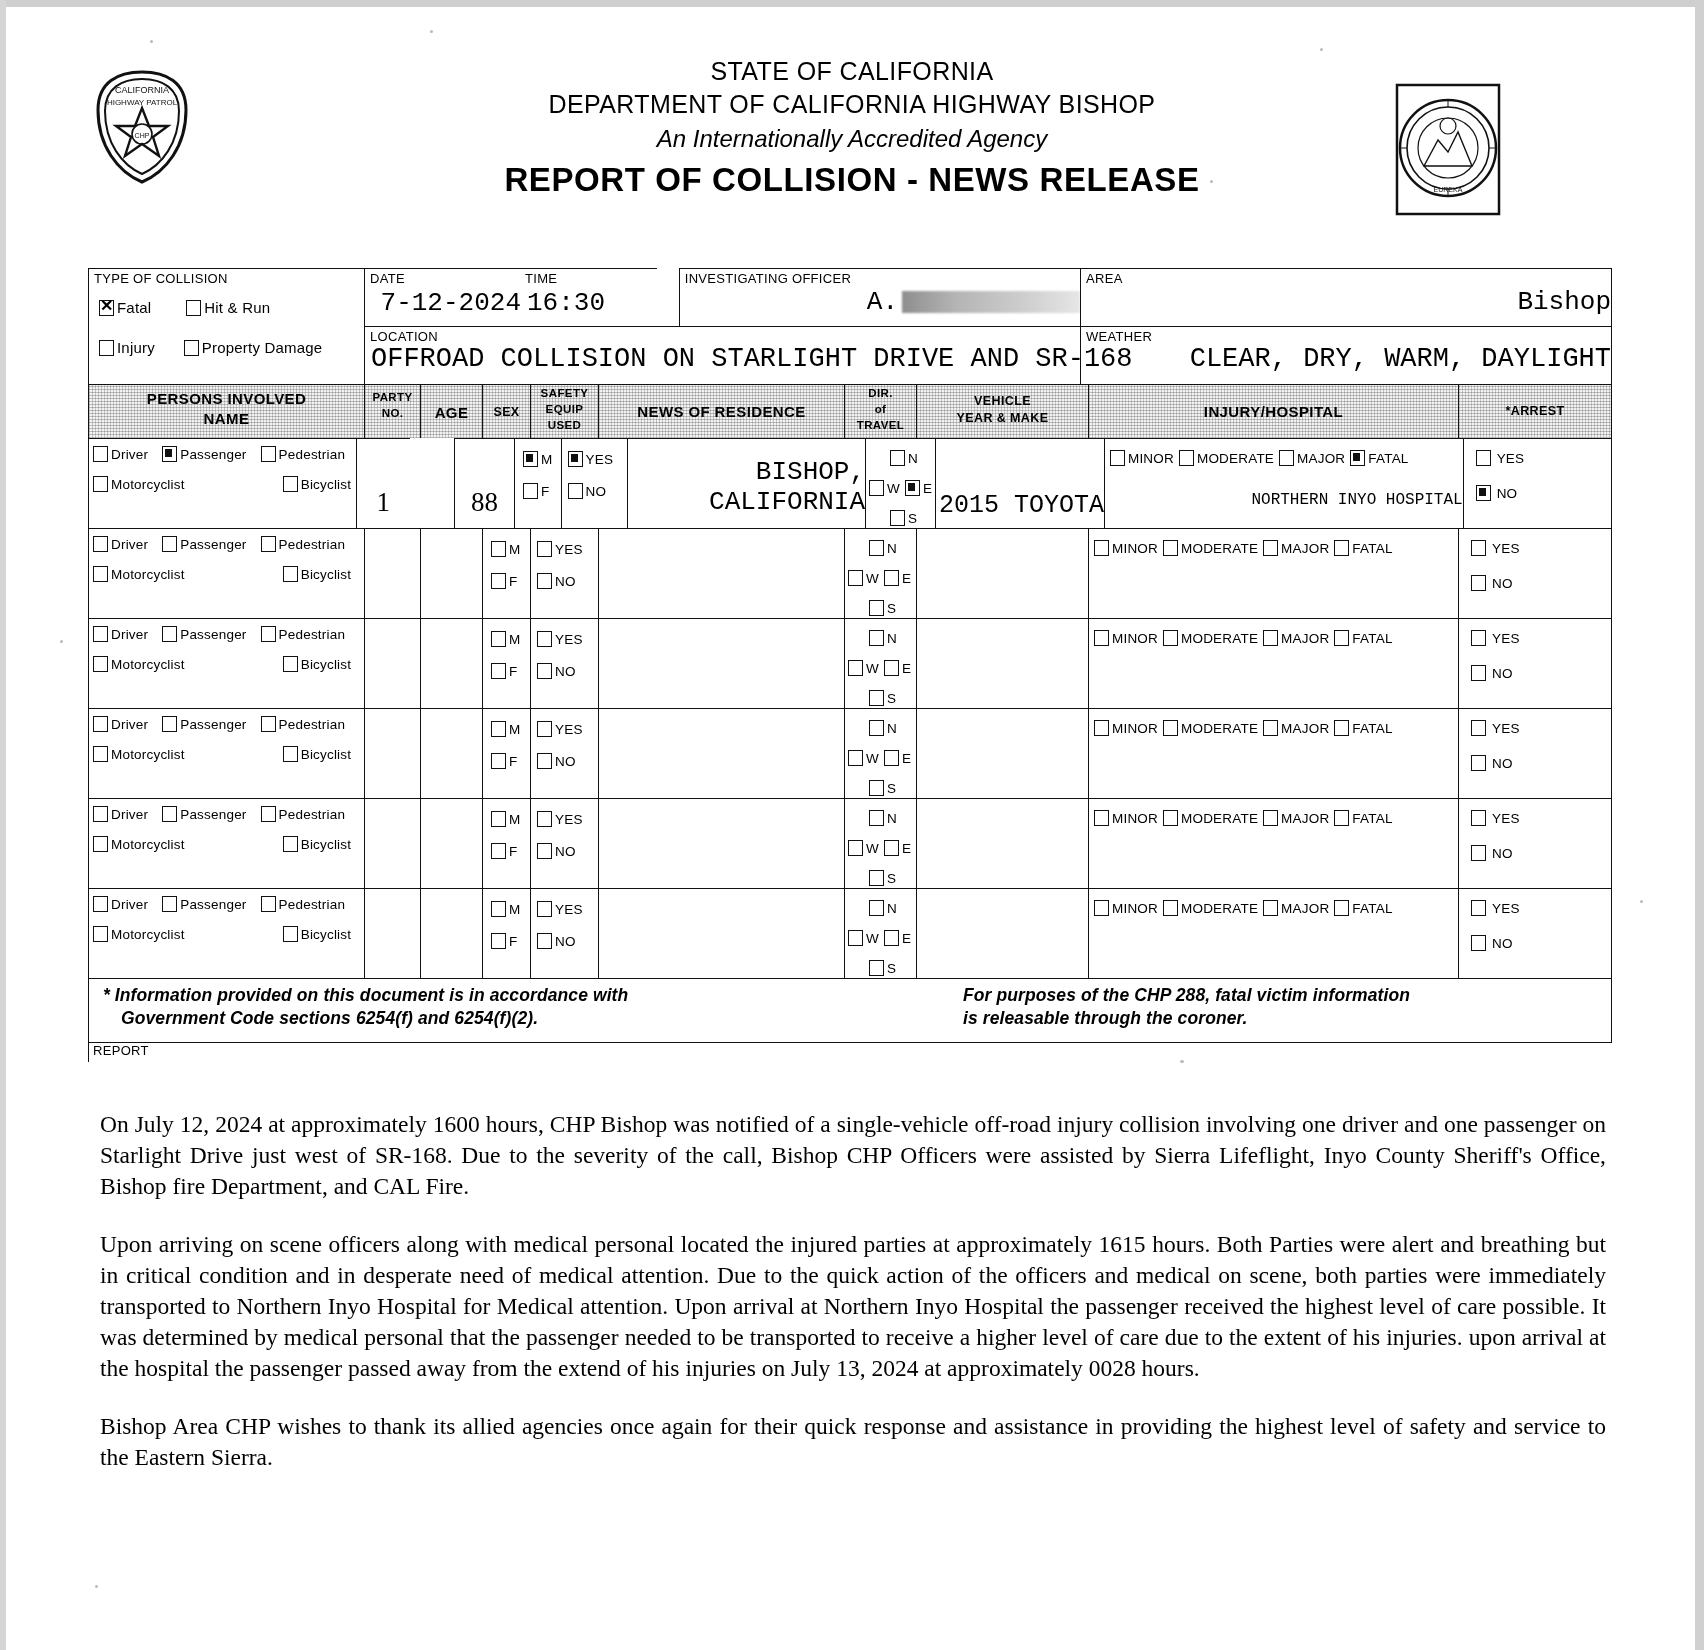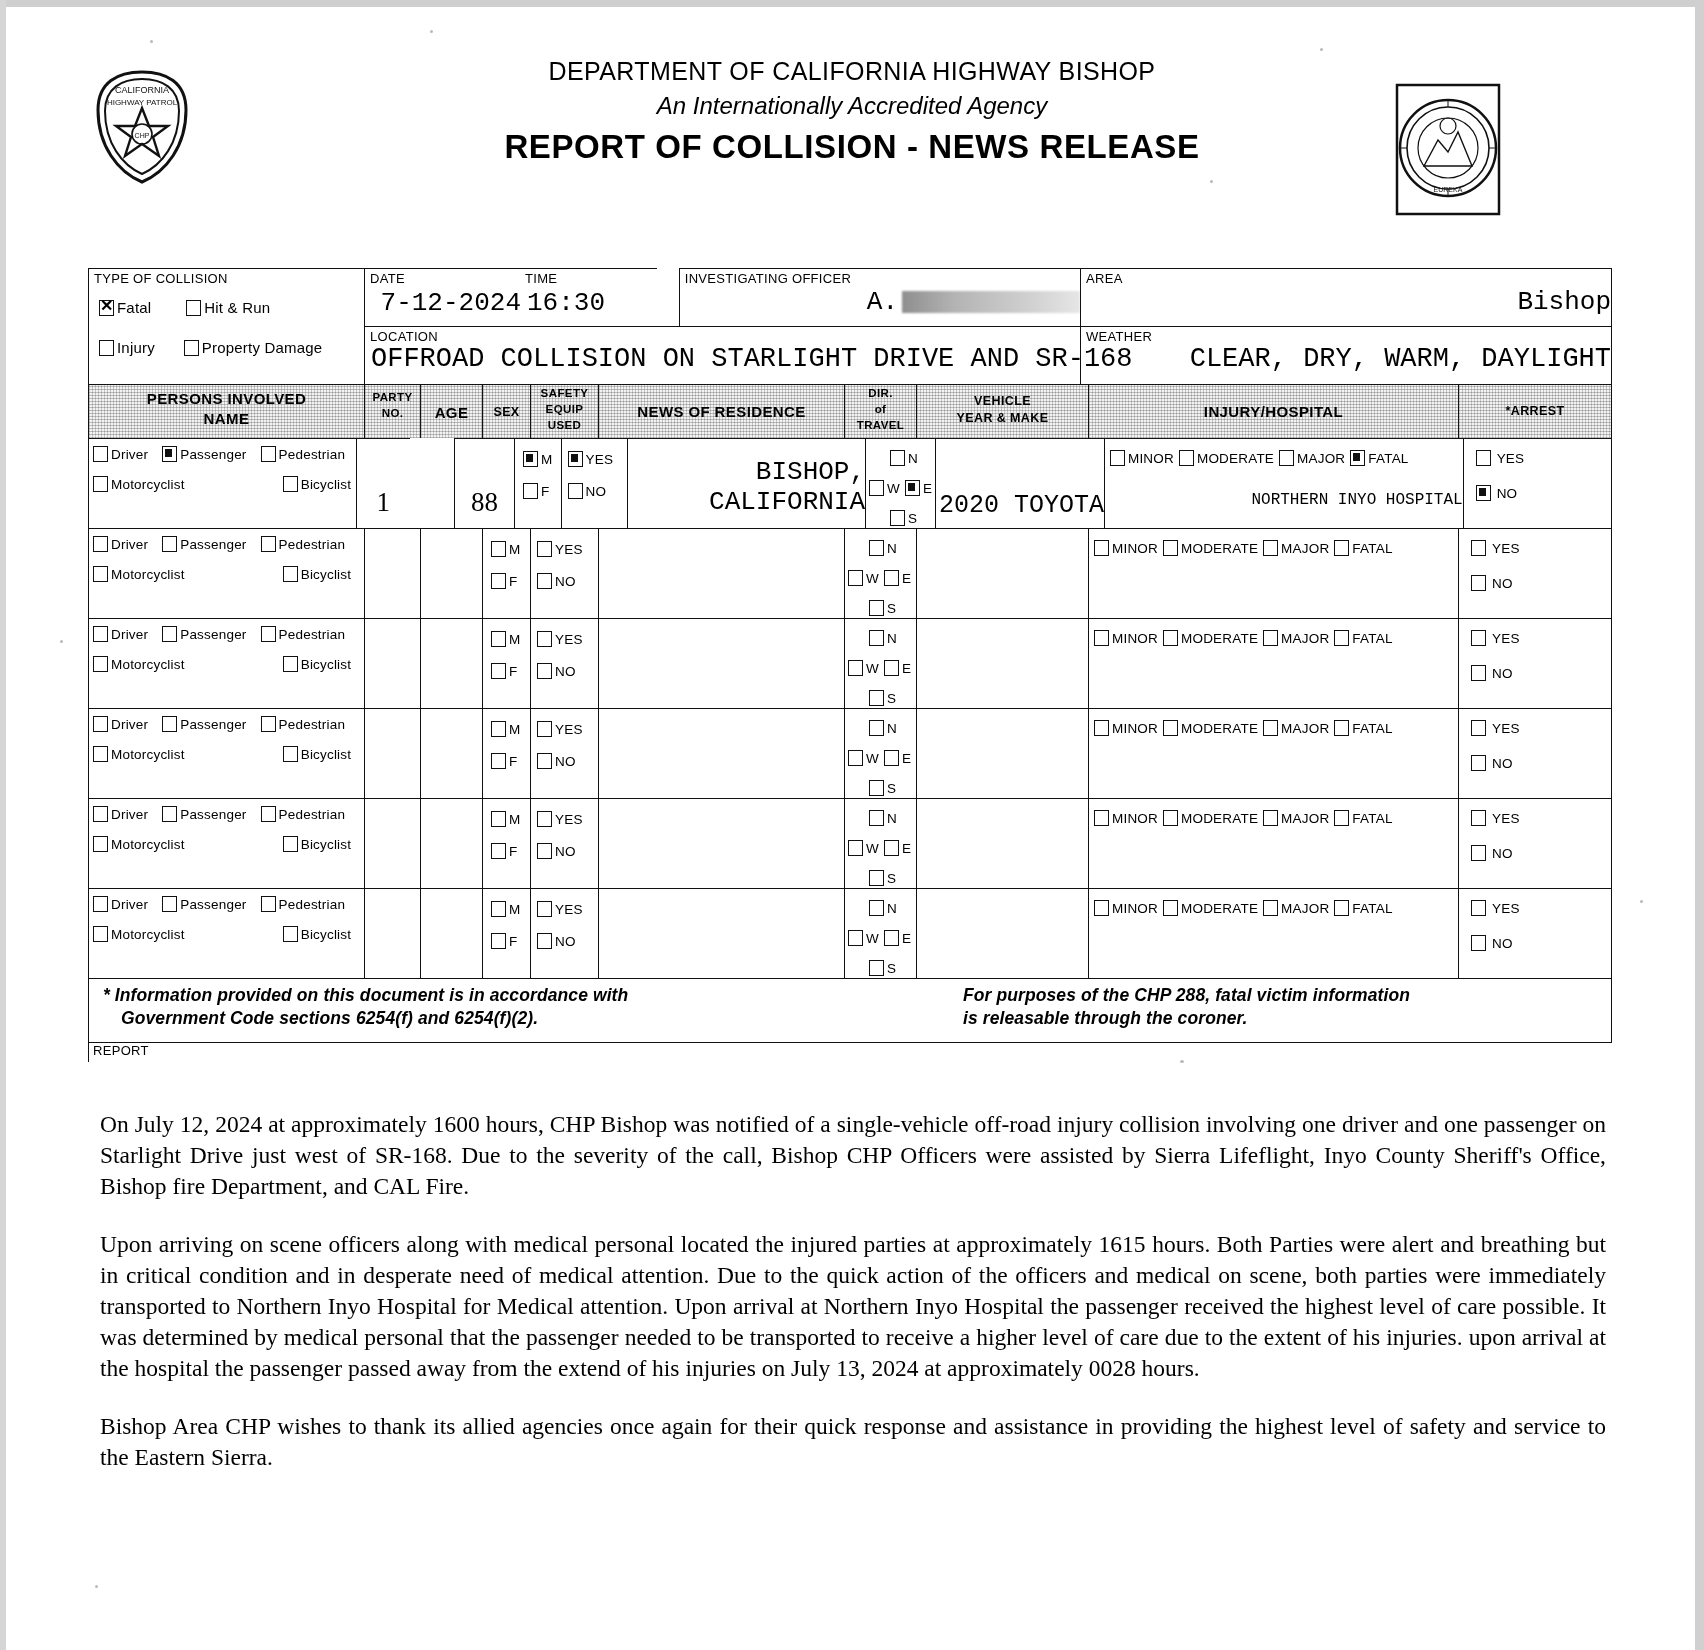--- a/index.html
+++ b/index.html
@@ -241,20 +241,21 @@
       <g stroke="#111" stroke-width="1">
         <line x1="54" y1="18" x2="54" y2="25"></line>
           <line x1="54" y1="107" x2="54" y2="114"></line>
         <line x1="6" y1="66" x2="13" y2="66"></line>
           <line x1="95" y1="66" x2="102" y2="66"></line>
       </g>
     </svg>
   </div>
 
   <div class="header">
+    <div class="hdr-line1">STATE OF CALIFORNIA</div>
     <div class="hdr-line2">DEPARTMENT OF CALIFORNIA HIGHWAY BISHOP</div>
     <div class="hdr-line3">An Internationally Accredited Agency</div>
     <div class="hdr-title">REPORT OF COLLISION - NEWS RELEASE</div>
   </div>
 
   <div class="form">
 
     <div class="row">
 
       <div class="cell" style="width:276px;height:116px;">
@@ -387,21 +388,21 @@
           <div class="cell" style="width:246px;height:90px;">
             <div class="val" style="padding-top:18px;font-size:26px;">BISHOP,</div>
             <div class="val" style="font-size:26px;">CALIFORNIA</div>
           </div>
           <div class="cell" style="width:72px;height:90px;">
             <div style="padding:10px 0 0 24px;"><span><span class="cb"></span><span class="cbl cbl-sm">N</span></span></div>
             <div style="padding:12px 0 0 3px;"><span><span class="cb"></span><span class="cbl cbl-sm">W</span></span><span style="display:inline-block;width:5px;"></span><span><span class="cb dot"></span><span class="cbl cbl-sm">E</span></span></div>
             <div style="padding:12px 0 0 24px;"><span><span class="cb"></span><span class="cbl cbl-sm">S</span></span></div>
           </div>
           <div class="cell" style="width:172px;height:90px;">
-            <div class="val" style="padding-top:52px;font-size:25px;padding-left:3px;">2020 TOYOTA</div>
+            <div class="val" style="padding-top:52px;font-size:25px;padding-left:3px;">2015 TOYOTA</div>
           </div>
           <div class="cell" style="width:370px;height:90px;">
             <div style="padding:10px 0 0 5px;white-space:nowrap;"><span><span class="cb"></span><span class="cbl cbl-sm">MINOR</span></span><span style="display:inline-block;width:5px;"></span><span><span class="cb"></span><span class="cbl cbl-sm">MODERATE</span></span><span style="display:inline-block;width:5px;"></span><span><span class="cb"></span><span class="cbl cbl-sm">MAJOR</span></span><span style="display:inline-block;width:5px;"></span><span><span class="cb dot"></span><span class="cbl cbl-sm">FATAL</span></span></div>
             <div class="val" style="padding-top:18px;font-size:16px;">NORTHERN INYO HOSPITAL</div>
           </div>
           <div class="cell last" style="width:154px;height:90px;">
             <div style="padding:10px 0 0 12px;"><span><span class="cb"></span><span class="cbl cbl-sm" style="margin-left:3px;">YES</span></span></div>
             <div style="padding:17px 0 0 12px;"><span><span class="cb dot"></span><span class="cbl cbl-sm" style="margin-left:3px;">NO</span></span></div>
           </div>
         </div>

